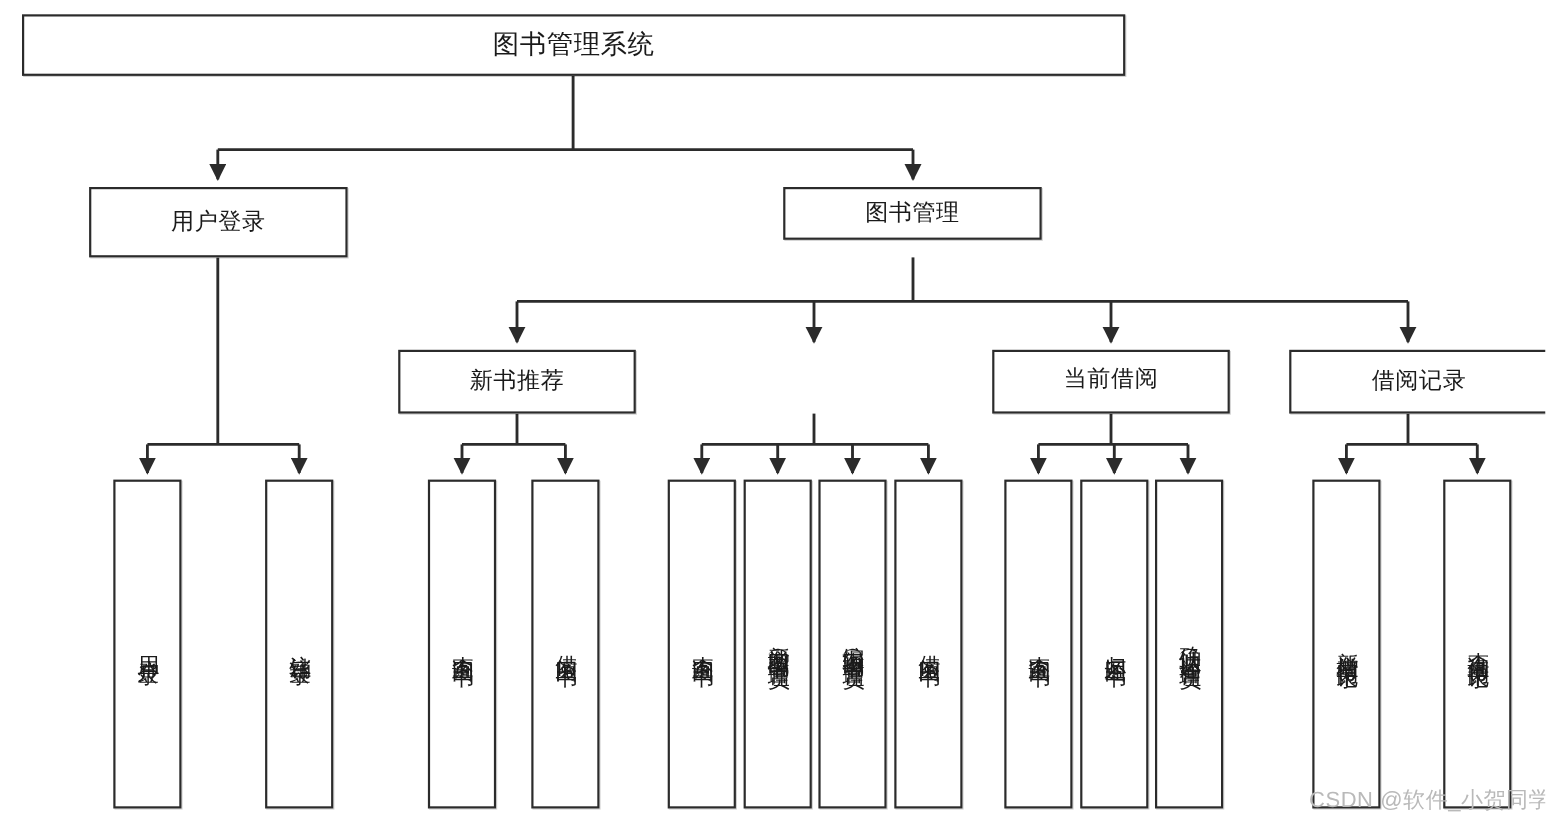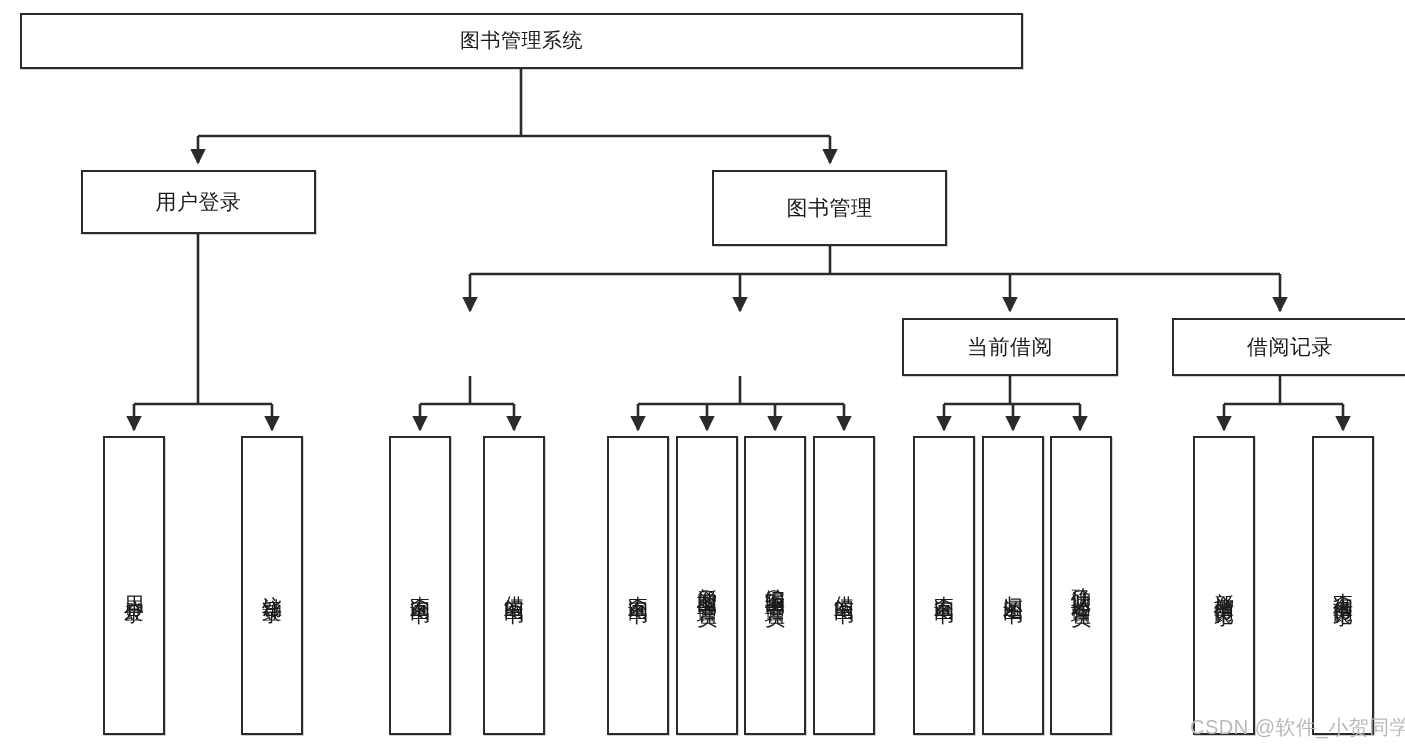--- a/index.html
+++ b/index.html
@@ -42,21 +42,21 @@
     text-align: center;
     line-height: 1.18;
     letter-spacing: 0.5px;
   }
   
   .node.h .label {
     font-size: 21px;
     white-space: nowrap;
   }
   .node.root .label {
-    font-size: 20px;
+    font-size: 24px;
   }
   
   .node.v {
     align-items: center;
     justify-content: center;
     padding: 4px 0;
   }
   .node.v .label {
     writing-mode: vertical-rl;
     text-orientation: upright;
@@ -131,25 +131,28 @@
     </g>
   </svg>
 
   <div class="node h root" style="left:20px; top:13px; width:1003px; height:56px;">
     <span class="label">图书管理系统</span>
   </div>
 
   <div class="node h" style="left:81px; top:170px; width:235px; height:64px;">
     <span class="label">用户登录</span>
   </div>
-  <div class="node h" style="left:712px; top:170px; width:235px; height:76px;">
+  <div class="node h" style="left:712px; top:170px; width:235px; height:48px;">
     <span class="label">图书管理</span>
   </div>
 
-  <div class="node h" style="left:902px; top:318px; width:216px; height:58px;">
+  <div class="node h" style="left:362px; top:318px; width:216px; height:58px;">
+    <span class="label">新书推荐</span>
+  </div>
+  <div class="node h" style="left:902px; top:318px; width:216px; height:58px;font-family:Liberation Mono, monospace;">
     <span class="label">当前借阅</span>
   </div>
   <div class="node h" style="left:1172px; top:318px; width:236px; height:58px;">
     <span class="label">借阅记录</span>
   </div>
 
   <div class="node v" style="left:103px; top:436px; width:62px; height:299px;">
     <span class="label">用户登录</span>
   </div>
   <div class="node v" style="left:241px; top:436px; width:62px; height:299px;">

